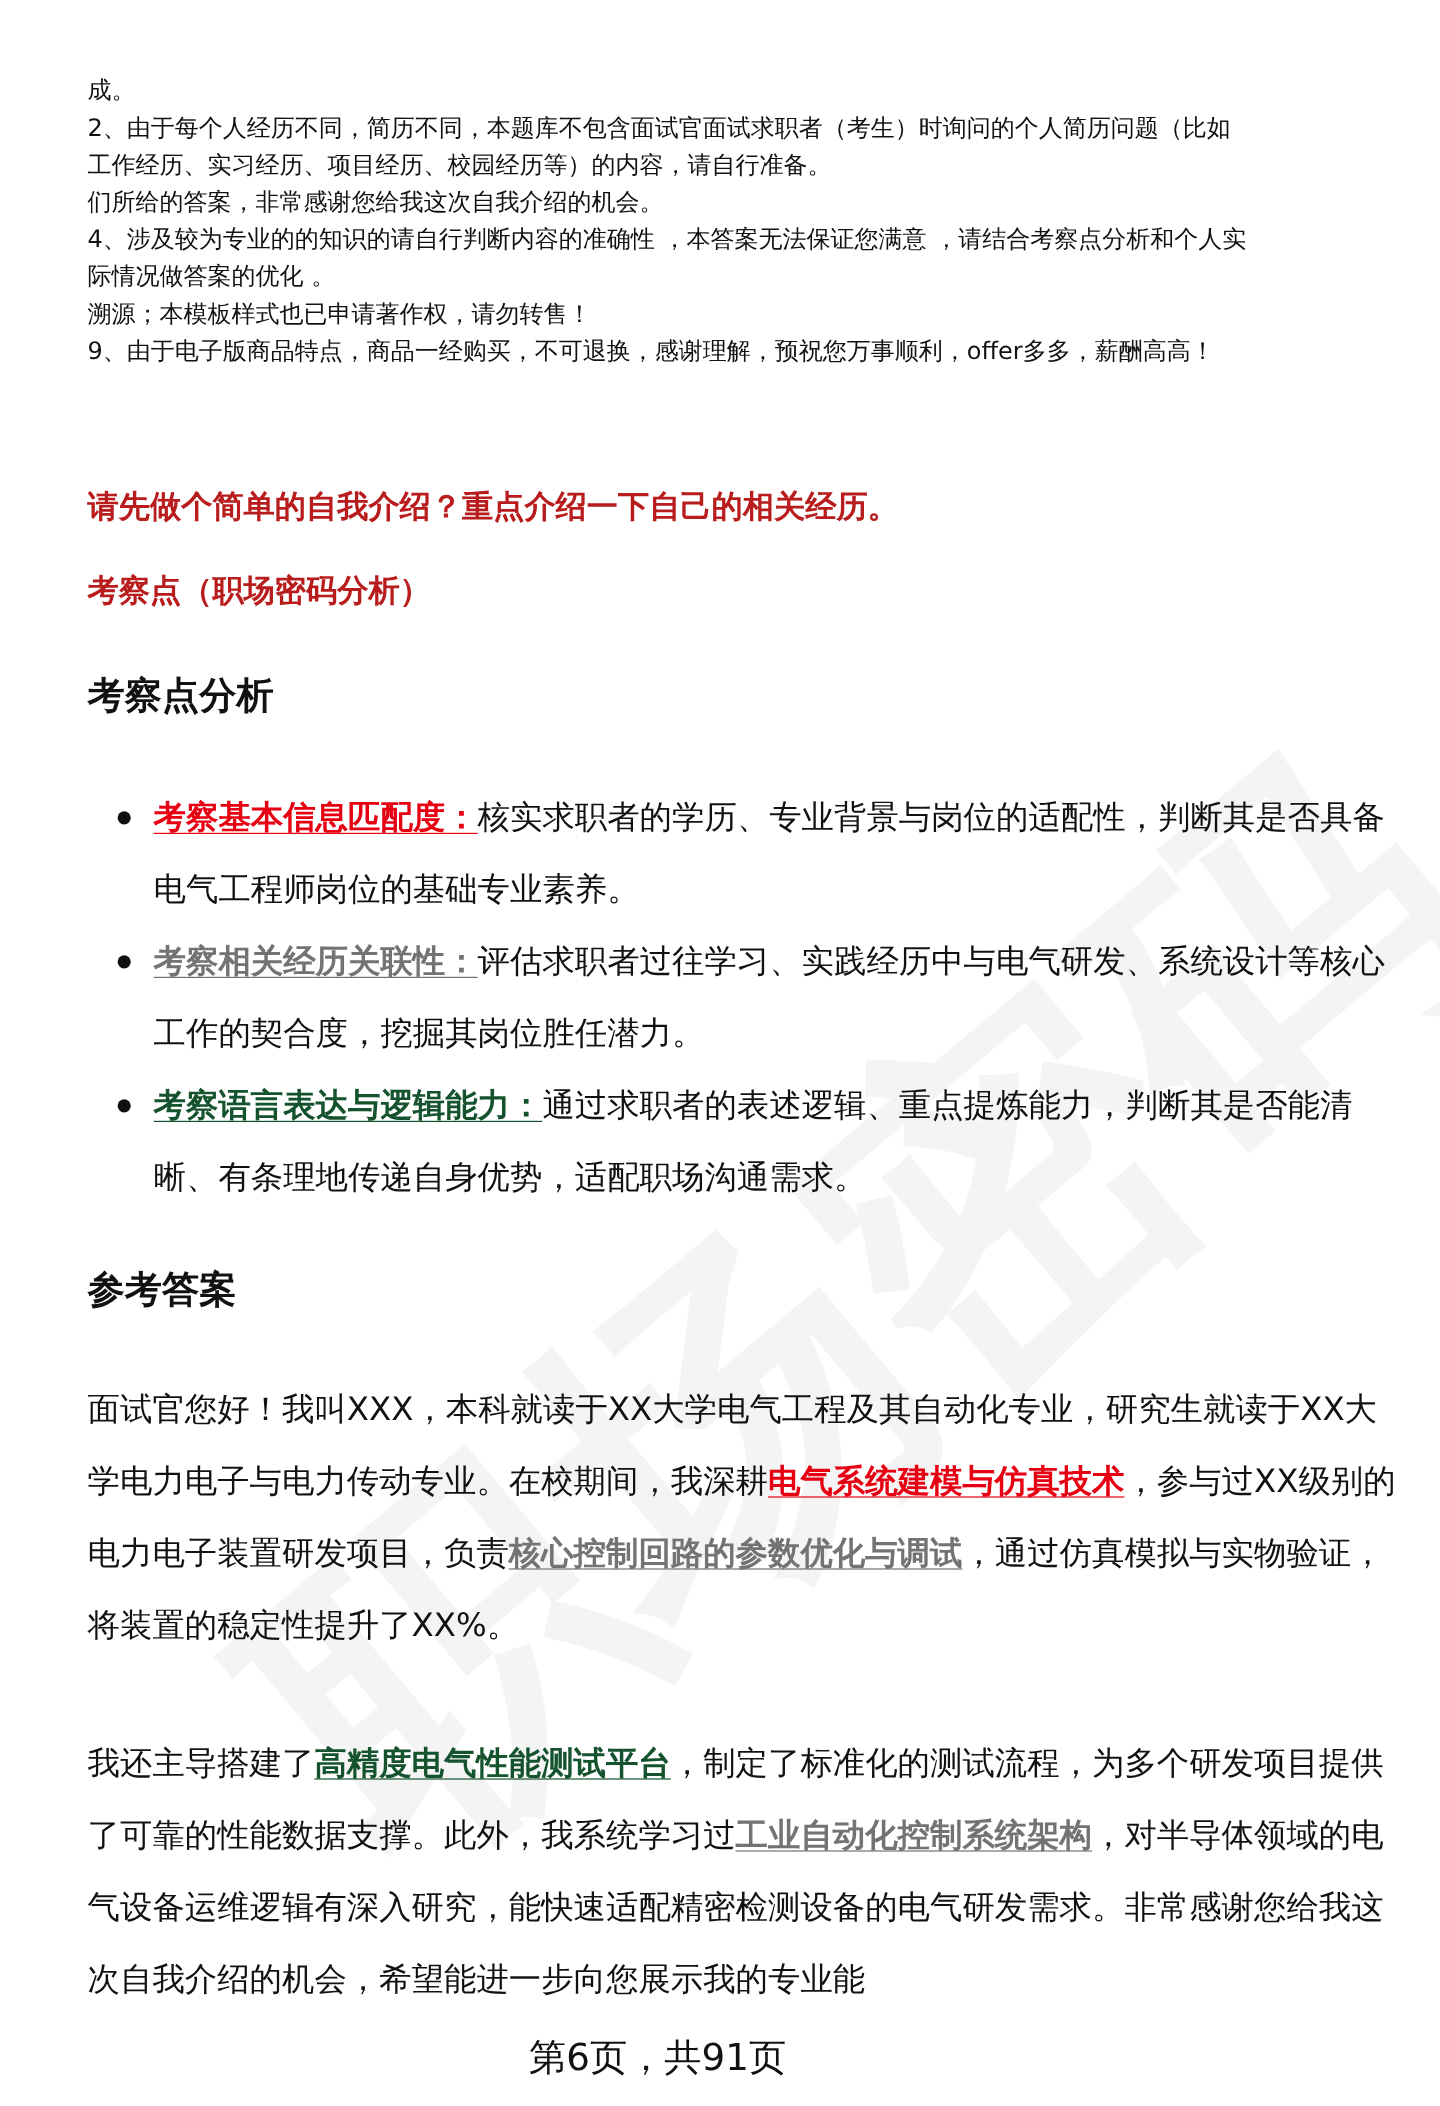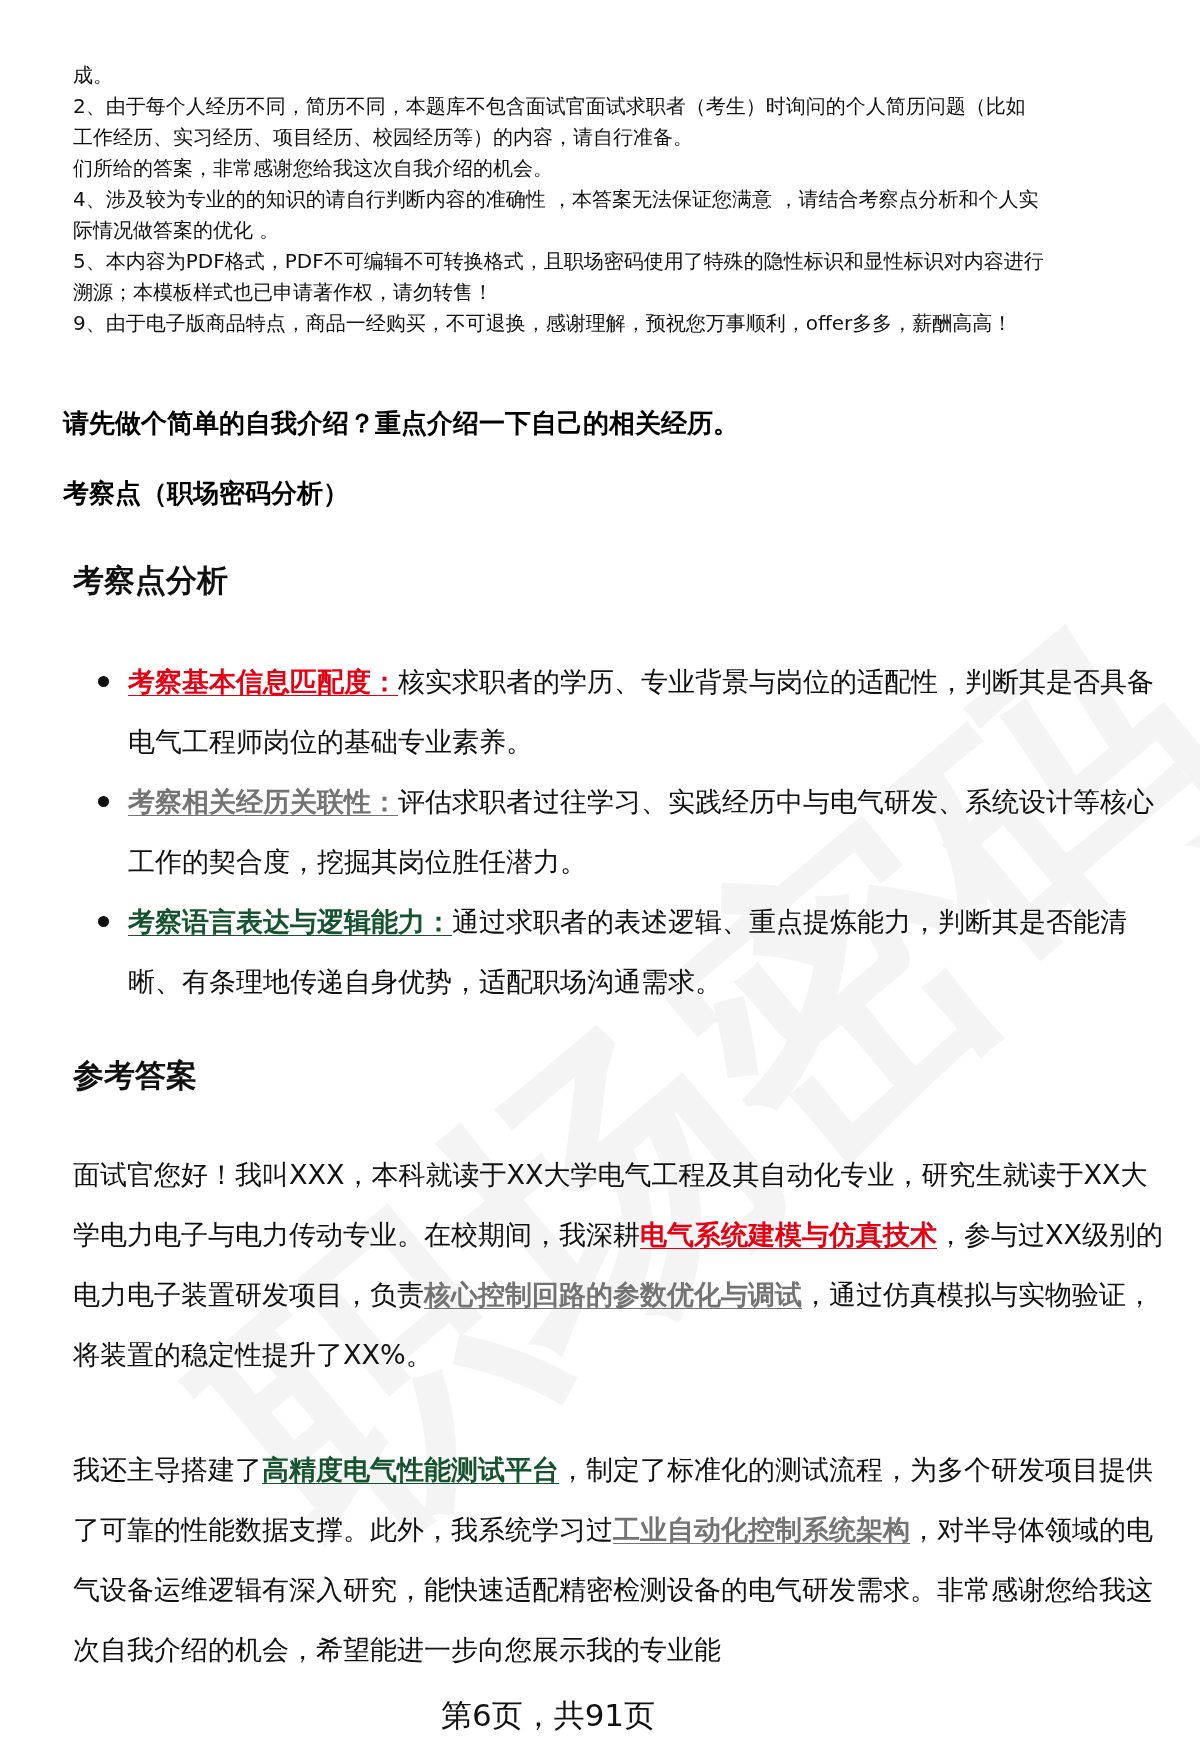--- a/index.html
+++ b/index.html
@@ -11,21 +11,21 @@
     position: absolute; left: 160px; top: 520px; width: 1100px; height: 900px;
     pointer-events: none; z-index: 0;
   }
   .watermark span {
     position: absolute; font-size: 300px; font-weight: bold; color: rgba(0,0,0,0.045);
     transform: rotate(-40deg); white-space: nowrap; line-height: 1;
   }
   .intro { position: absolute; left: 73px; top: 60px; width: 1090px; font-size: 20px; line-height: 31px; }
   .intro p { margin: 0; }
   .qhead {
-    position: absolute; left: 63px; color: #000000; font-weight: bold; font-size: 26px; line-height: 34px;
+    position: absolute; left: 73px; color: #b91c1c; font-weight: bold; font-size: 26px; line-height: 34px;
   }
   .sec {
     position: absolute; left: 73px; font-weight: bold; font-size: 31px; line-height: 40px; color: #111;
   }
   .bullets { position: absolute; left: 73px; top: 652px; width: 1090px; margin: 0; padding: 0; list-style: none; }
   .bullets li { position: relative; padding-left: 55px; font-size: 27px; line-height: 60px; }
   .bullets li .dot {
     position: absolute; left: 25px; top: 24px; width: 11px; height: 11px; border-radius: 50%; background: #111;
   }
   .kw { font-weight: bold; text-decoration: underline; text-decoration-thickness: 1px; text-underline-offset: 4px; }
@@ -45,21 +45,20 @@
   <span style="left:-40px; top:420px;">职场密码</span>
 </div>
 
 <div class="intro">
   <p>成。</p>
   <p>2、由于每个人经历不同，简历不同，本题库不包含面试官面试求职者（考生）时询问的个人简历问题（比如</p>
   <p>工作经历、实习经历、项目经历、校园经历等）的内容，请自行准备。</p>
   <p>们所给的答案，非常感谢您给我这次自我介绍的机会。</p>
   <p>4、涉及较为专业的的知识的请自行判断内容的准确性 ，本答案无法保证您满意 ，请结合考察点分析和个人实</p>
   <p>际情况做答案的优化 。</p>
-  <p>5、本内容为PDF格式，PDF不可编辑不可转换格式，且职场密码使用了特殊的隐性标识和显性标识对内容进行</p>
   <p>溯源；本模板样式也已申请著作权，请勿转售！</p>
   <p>9、由于电子版商品特点，商品一经购买，不可退换，感谢理解，预祝您万事顺利，offer多多，薪酬高高！</p>
 </div>
 
 <div class="qhead" style="top:406px;">请先做个简单的自我介绍？重点介绍一下自己的相关经历。</div>
 <div class="qhead" style="top:476px;">考察点（职场密码分析）</div>
 
 <div class="sec" style="top:560px;">考察点分析</div>
 
 <ul class="bullets">

